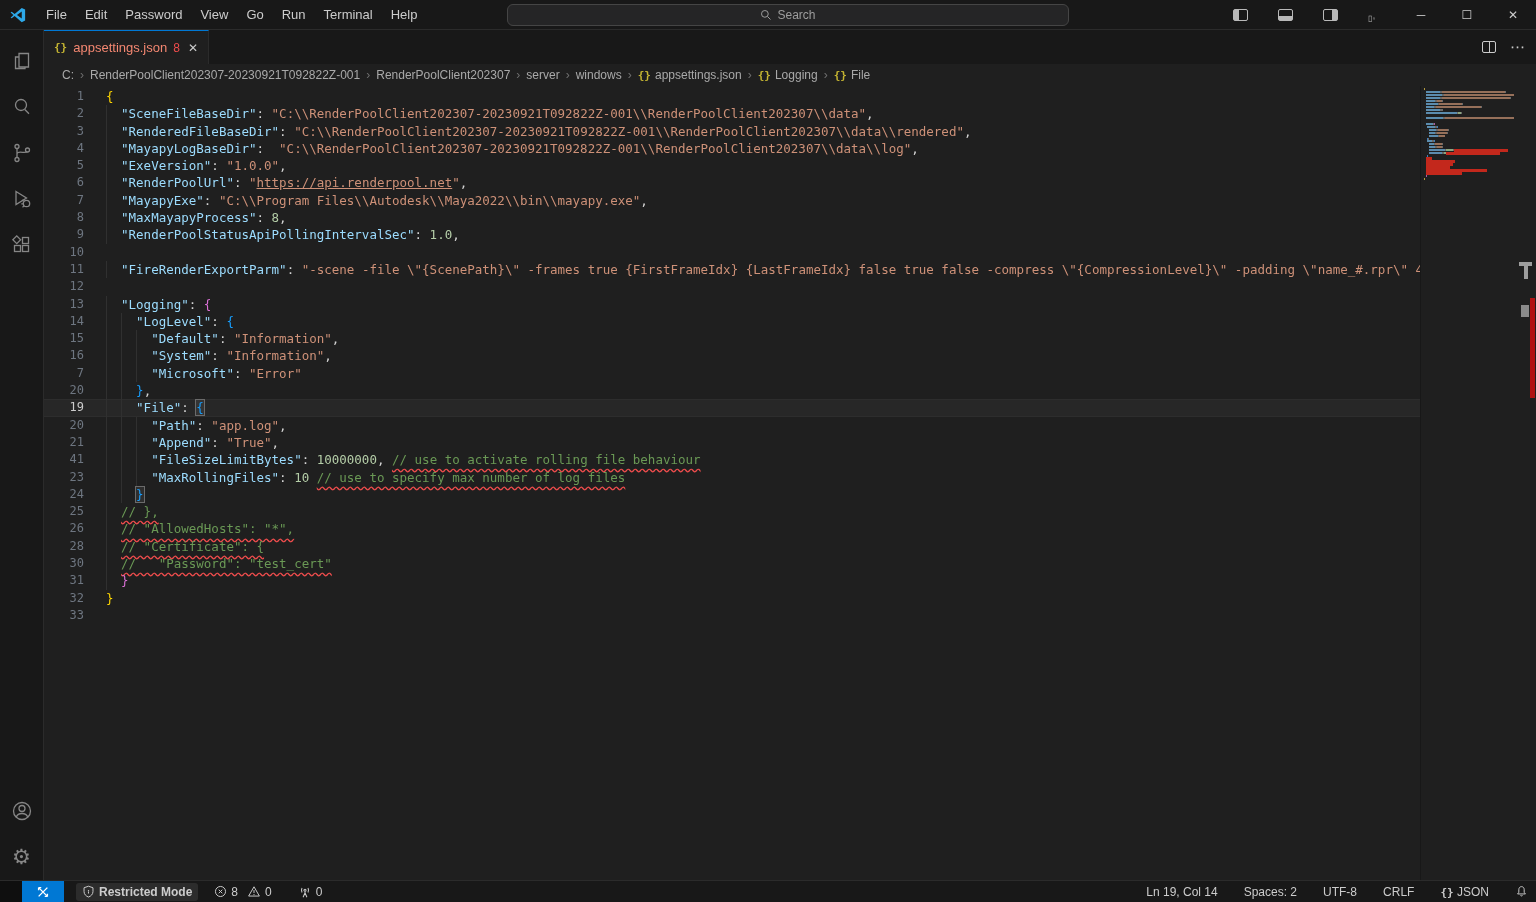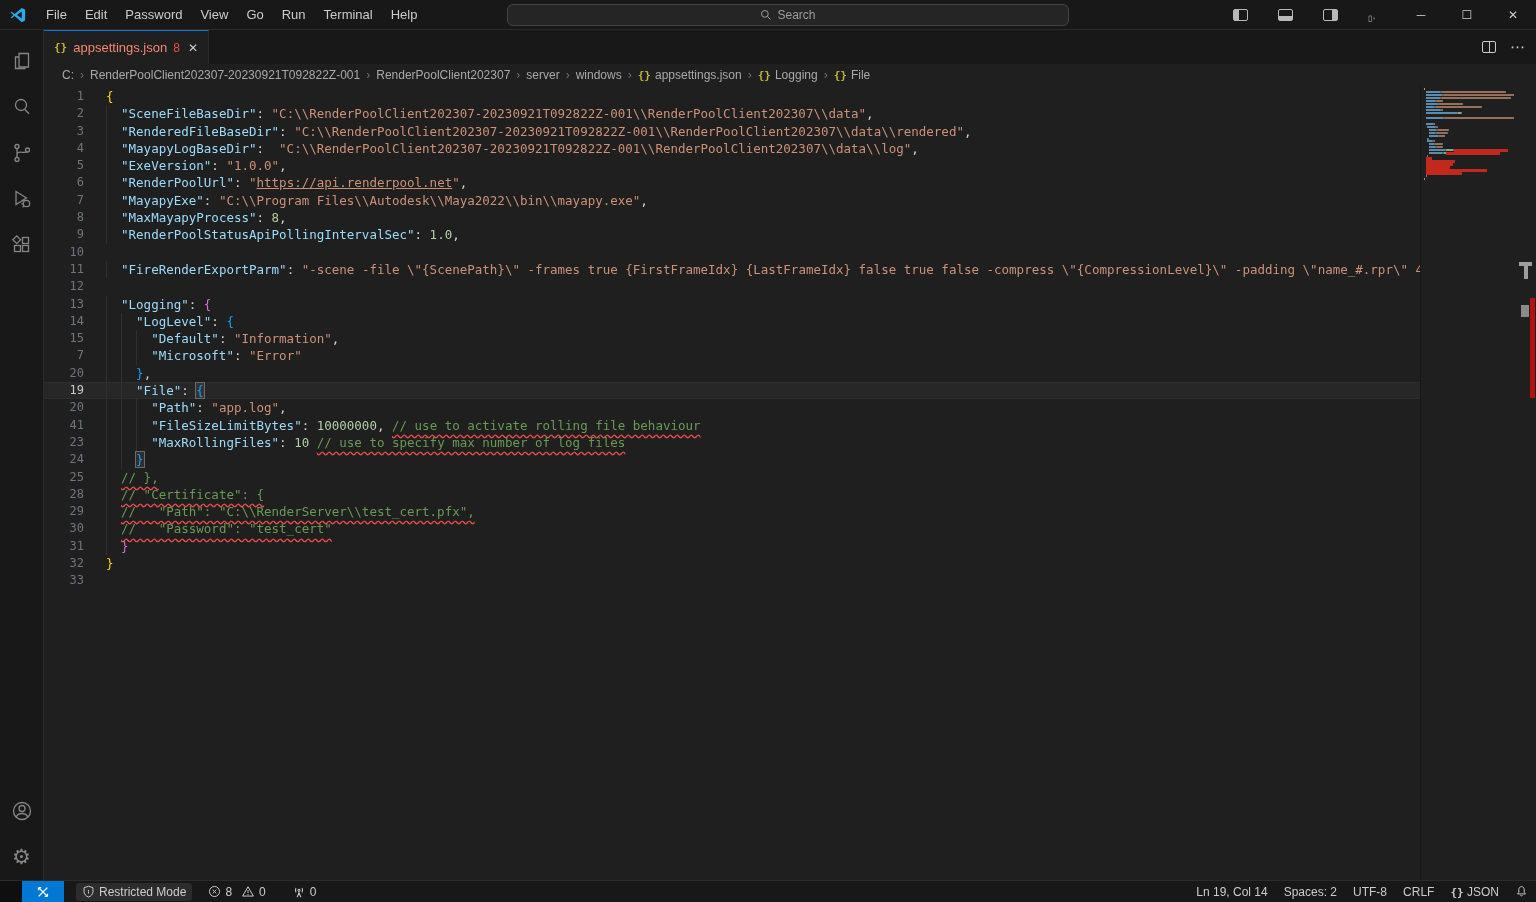--- a/index.html
+++ b/index.html
@@ -84,23 +84,23 @@
   .mm-seg.err { height:3px; }
   .ruler { position:absolute; right:0; top:0; width:20px; bottom:0; }
   .ruler div { position:absolute; }
 
   
   .statusbar { height:22px; background:#181818; border-top:1px solid #2b2b2b; display:flex;
                align-items:center; color:#cccccc; font-size:12px; flex:none; position:relative;}
   .sb-dark { width:22px; height:22px; background:#0f0f0f; }
   .sb-remote { width:42px; height:22px; background:#0078d4; display:flex; align-items:center; justify-content:center;}
   .sb-item { display:flex; align-items:center; gap:4px; padding:0 6px; height:18px; }
-  .sb-restricted { background:rgba(255,255,255,0.09); border-radius:3px; margin-left:12px; }
+  .sb-restricted { background:rgba(255,255,255,0.09); border-radius:3px; margin-left:12px;font-weight:bold; }
   .sb-item svg { stroke:#cccccc; fill:none; stroke-width:1.2; }
-  .sb-right { position:absolute; right:8px; display:flex; align-items:center; gap:16px; }
+  .sb-right { position:absolute; right:8px; display:flex; align-items:center; gap:26px; }
 </style>
 </head>
 <body>
 
 <div class="window">
 
   <div class="titlebar">
     <svg class="vscode-logo" viewBox="0 0 24 24">
       <path d="M17 2.5 L7.5 10.7 L3.6 7.7 L2.1 8.5 L5.9 12 L2.1 15.5 L3.6 16.3 L7.5 13.3 L17 21.5 L21.5 19.3 V4.7 Z M17 7.2 V16.8 L10.6 12 Z" fill="#2da8e8" stroke="none"></path>
     </svg>
@@ -248,30 +248,32 @@
             <div class="line"><span class="ln">6</span><span class="lc"><span class="iu">  </span><span class="k">"RenderPoolUrl"</span><span class="p">: </span><span class="s">"</span><span class="lk">https://api.renderpool.net</span><span class="s">"</span><span class="p">,</span></span></div>
             <div class="line"><span class="ln">7</span><span class="lc"><span class="iu">  </span><span class="k">"MayapyExe"</span><span class="p">: </span><span class="s">"C:\\Program Files\\Autodesk\\Maya2022\\bin\\mayapy.exe"</span><span class="p">,</span></span></div>
             <div class="line"><span class="ln">8</span><span class="lc"><span class="iu">  </span><span class="k">"MaxMayapyProcess"</span><span class="p">: </span><span class="n">8</span><span class="p">,</span></span></div>
             <div class="line"><span class="ln">9</span><span class="lc"><span class="iu">  </span><span class="k">"RenderPoolStatusApiPollingIntervalSec"</span><span class="p">: </span><span class="n">1.0</span><span class="p">,</span></span></div>
             <div class="line"><span class="ln">10</span><span class="lc"></span></div>
             <div class="line"><span class="ln">11</span><span class="lc"><span class="iu">  </span><span class="k">"FireRenderExportParm"</span><span class="p">: </span><span class="s">"-scene -file \"{ScenePath}\" -frames true {FirstFrameIdx} {LastFrameIdx} false true false -compress \"{CompressionLevel}\" -padding \"name_#.rpr\" 4 -ca {Camer</span></span></div>
             <div class="line"><span class="ln">12</span><span class="lc"></span></div>
             <div class="line"><span class="ln">13</span><span class="lc"><span class="iu">  </span><span class="k">"Logging"</span><span class="p">: </span><span class="b2">{</span></span></div>
             <div class="line"><span class="ln">14</span><span class="lc"><span class="iu">  </span><span class="iu">  </span><span class="k">"LogLevel"</span><span class="p">: </span><span class="b3">{</span></span></div>
             <div class="line"><span class="ln">15</span><span class="lc"><span class="iu">  </span><span class="iu">  </span><span class="iu">  </span><span class="k">"Default"</span><span class="p">: </span><span class="s">"Information"</span><span class="p">,</span></span></div>
+            <div class="line"><span class="ln">16</span><span class="lc"><span class="iu">  </span><span class="iu">  </span><span class="iu">  </span><span class="k">"System"</span><span class="p">: </span><span class="s">"Information"</span><span class="p">,</span></span></div>
             <div class="line"><span class="ln">7</span><span class="lc"><span class="iu">  </span><span class="iu">  </span><span class="iu">  </span><span class="k">"Microsoft"</span><span class="p">: </span><span class="s">"Error"</span></span></div>
             <div class="line"><span class="ln">20</span><span class="lc"><span class="iu">  </span><span class="iu">  </span><span class="b3">}</span><span class="p">,</span></span></div>
             <div class="line cur"><span class="ln">19</span><span class="lc"><span class="iu">  </span><span class="iu">  </span><span class="k">"File"</span><span class="p">: </span><span class="b3 m">{</span><span class="caret"></span></span></div>
             <div class="line"><span class="ln">20</span><span class="lc"><span class="iu">  </span><span class="iu">  </span><span class="iu">  </span><span class="k">"Path"</span><span class="p">: </span><span class="s">"app.log"</span><span class="p">,</span></span></div>
+            <div class="line"><span class="ln">21</span><span class="lc"><span class="iu">  </span><span class="iu">  </span><span class="iu">  </span><span class="k">"Append"</span><span class="p">: </span><span class="s">"True"</span><span class="p">,</span></span></div>
             <div class="line"><span class="ln">41</span><span class="lc"><span class="iu">  </span><span class="iu">  </span><span class="iu">  </span><span class="k">"FileSizeLimitBytes"</span><span class="p">: </span><span class="n">10000000</span><span class="p">, </span><span class="c e">// use to activate rolling file behaviour</span></span></div>
             <div class="line"><span class="ln">23</span><span class="lc"><span class="iu">  </span><span class="iu">  </span><span class="iu">  </span><span class="k">"MaxRollingFiles"</span><span class="p">: </span><span class="n">10</span><span class="p"> </span><span class="c e">// use to specify max number of log files</span></span></div>
             <div class="line"><span class="ln">24</span><span class="lc"><span class="iu">  </span><span class="iu">  </span><span class="b3 m">}</span></span></div>
             <div class="line"><span class="ln">25</span><span class="lc"><span class="iu">  </span><span class="c e">// },</span></span></div>
+            <div class="line"><span class="ln">26</span><span class="lc"><span class="iu">  </span><span class="c e">// "AllowedHosts": "*",</span></span></div>
             <div class="line"><span class="ln">28</span><span class="lc"><span class="iu">  </span><span class="c e">// "Certificate": {</span></span></div>
-            <div class="line"><span class="ln">29</span><span class="lc"><span class="iu">  </span><span class="c e">//   "Path": "C:\\RenderServer\\test_cert.pfx",</span></span></div>
             <div class="line"><span class="ln">30</span><span class="lc"><span class="iu">  </span><span class="c e">//   "Password": "test_cert"</span></span></div>
             <div class="line"><span class="ln">31</span><span class="lc"><span class="iu">  </span><span class="b2">}</span></span></div>
             <div class="line"><span class="ln">32</span><span class="lc"><span class="b1">}</span></span></div>
             <div class="line"><span class="ln">33</span><span class="lc"></span></div>
           </div>
         <div class="minimap">
             <div class="mm-row">
               <span class="mm-seg" style="width: 0.8px; background: rgb(179, 154, 62);"></span>
             </div>
             <div class="mm-row">

